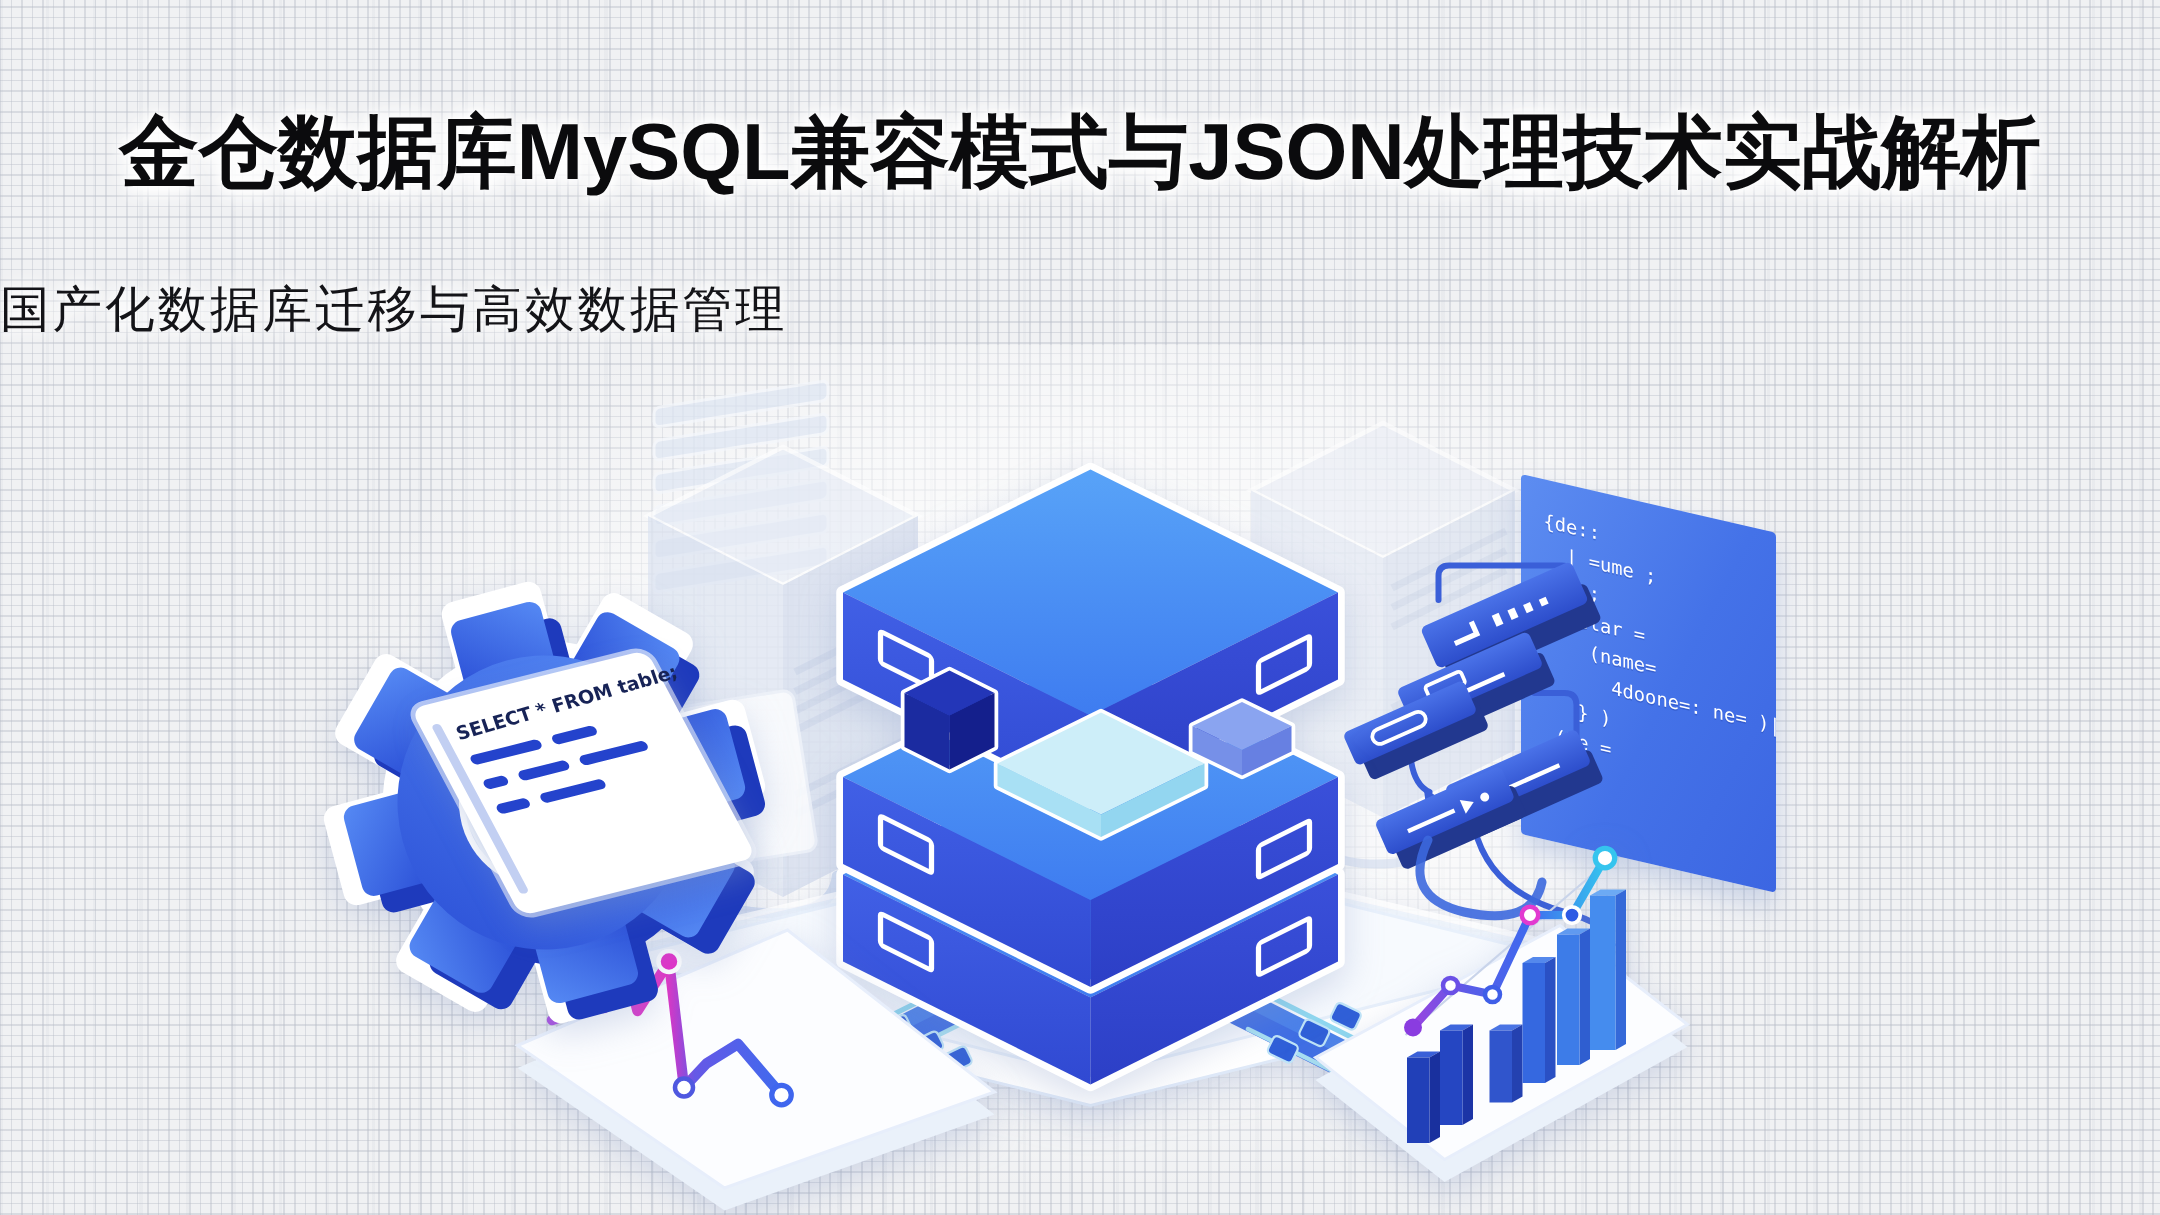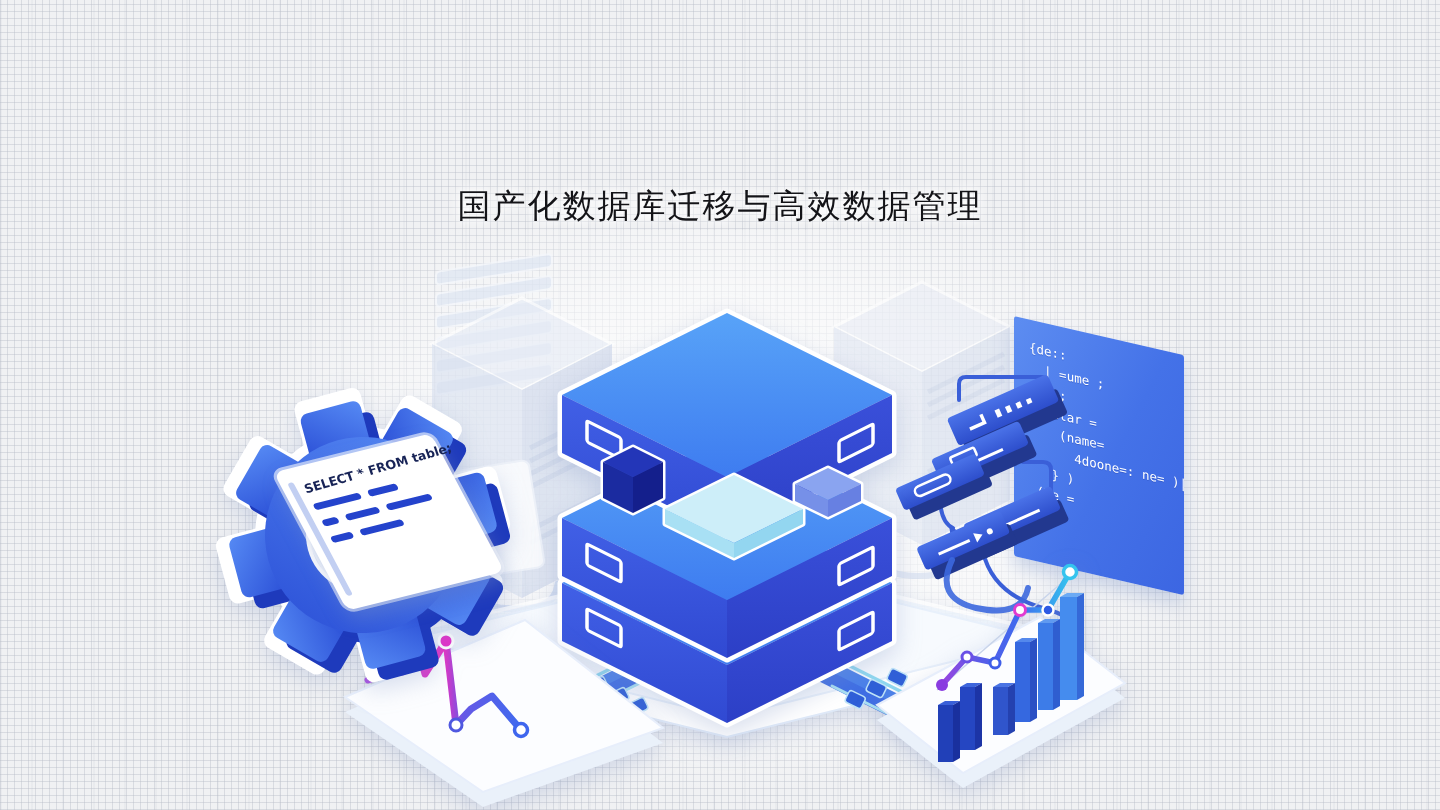--- a/index.html
+++ b/index.html
@@ -16,21 +16,21 @@
     position:absolute;left:230px;top:230px;width:1000px;height:560px;
     background:radial-gradient(ellipse at 50% 45%, rgba(255,255,255,.95) 0%, rgba(255,255,255,.55) 45%, rgba(255,255,255,0) 72%);
     pointer-events:none;
   }
   .title{
     position:absolute;left:0;top:66px;width:100%;margin:0;text-align:center;
     font-size:53px;font-weight:800;color:#0b0b0d;letter-spacing:0px;
     text-shadow:0 0 8px #fff,0 0 14px #fff,0 0 22px #fff,0 3px 16px #fff,0 0 4px #fff;
   }
   .subtitle{
-    position:absolute;left:0;top:184px;width:100%;margin:0;text-align:center;
+    position:absolute;left:0;top:184px;width:100%;margin:0;
     font-size:33px;font-weight:500;color:#141418;letter-spacing:2px;
     text-shadow:0 0 8px #fff,0 0 14px #fff,0 0 20px #fff;
   }
   .abs{position:absolute;}
   svg{overflow:visible;}
   .soft-shadow{filter:drop-shadow(0 8px 12px rgba(130,150,195,.30));}
 
   
   .code-panel{
     position:absolute;left:1014px;top:316px;width:170px;height:240px;
@@ -412,15 +412,16 @@
         <span class="dash dw3"></span>
         <span class="dash dw4"></span>
         <span class="dash dw5"></span>
       </div>
     <div class="dash-row">
         <span class="dash dw6"></span>
         <span class="dash dw7"></span>
       </div>
   </div>
 
+  <h1 class="title">金仓数据库MySQL兼容模式与JSON处理技术实战解析</h1>
   <h2 class="subtitle">国产化数据库迁移与高效数据管理</h2>
 
 </div>
 
 </body></html>

